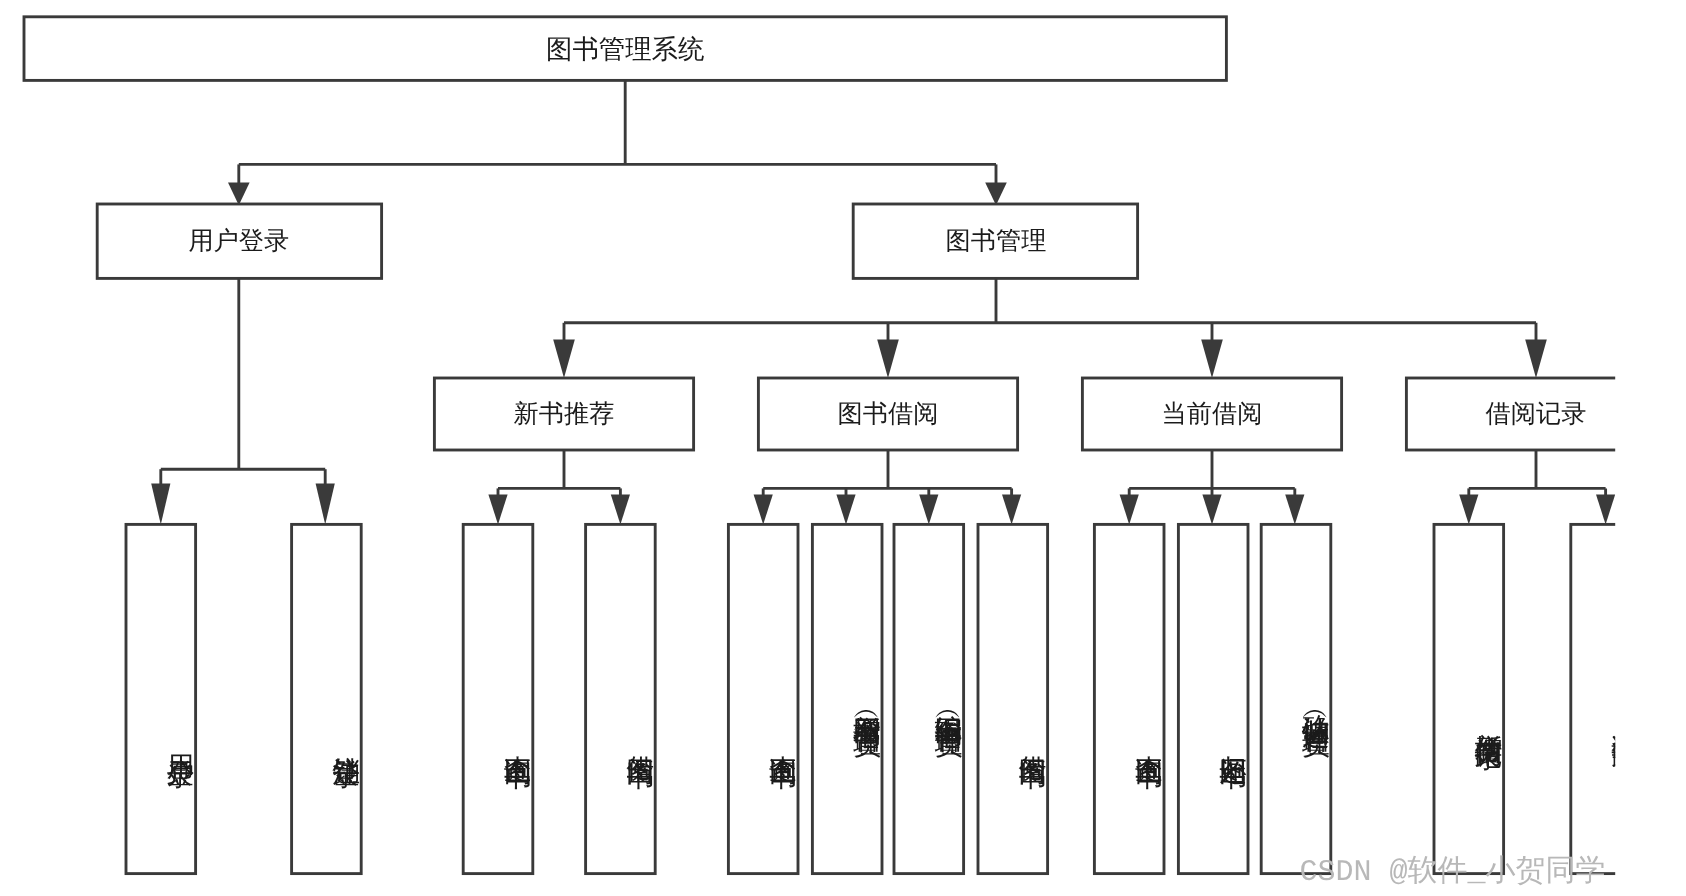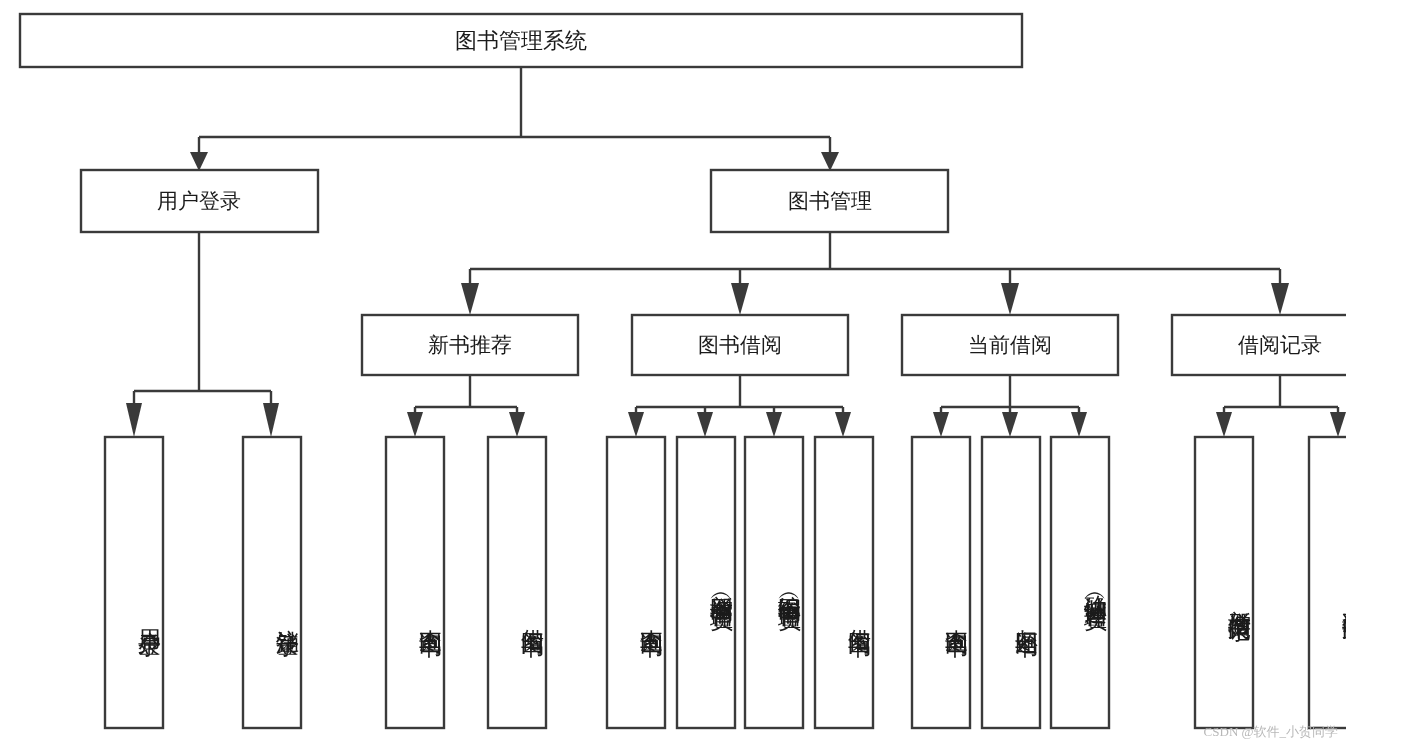--- a/index.html
+++ b/index.html
@@ -67,22 +67,22 @@
     white-space: nowrap;
     display: flex;
     align-items: flex-start;
     justify-content: center;
     pointer-events: none;
   }
   .watermark {
     position: absolute;
     right: 8px;
     bottom: 6px;
-    font-family: Liberation Serif, serif;
-    font-size: 13px;
+    font-family: Liberation Mono, monospace;
+    font-size: 25px;
     color: #b8b8b8;
     white-space: nowrap;
     user-select: none;
   }
 </style>
 </head>
 <body>
 
 <div id="diagram-root">
 

